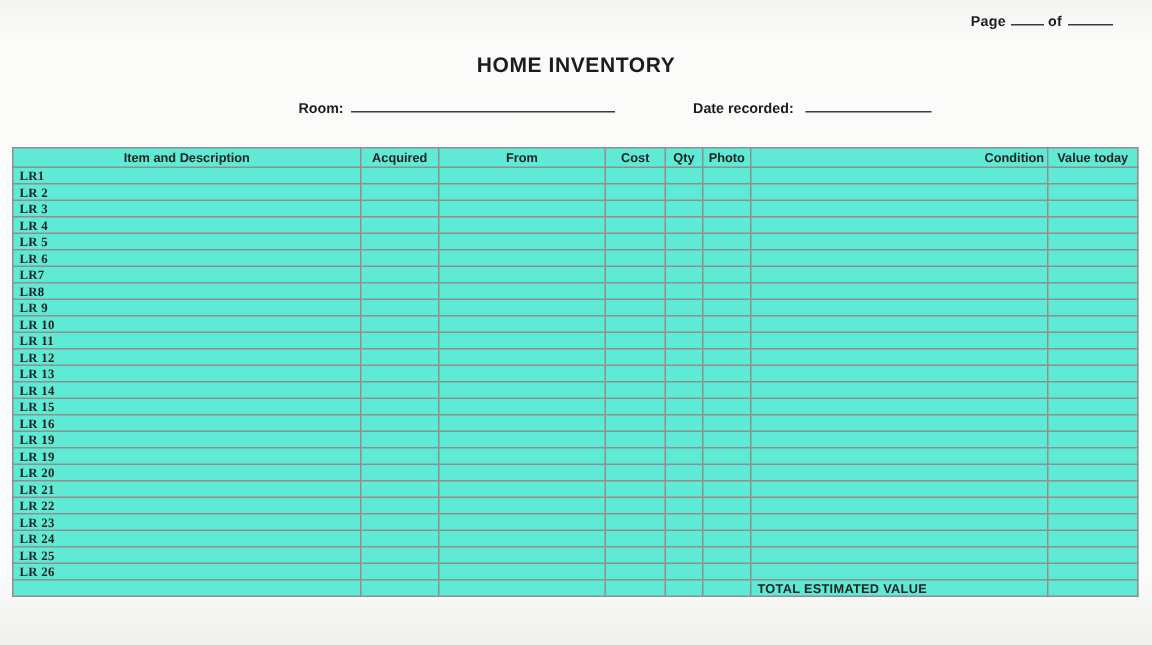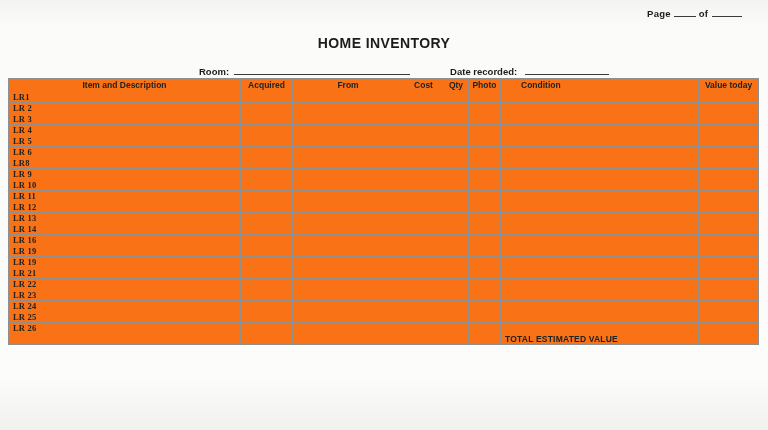--- a/index.html
+++ b/index.html
@@ -27,37 +27,37 @@
     position:absolute;top:35px;left:0;width:100%;
     text-align:center;margin:0;
     font-size:14px;font-weight:bold;letter-spacing:.4px;
   }
   .form-line{
     position:absolute;top:65px;left:199px;
     font-size:9.5px;font-weight:bold;white-space:nowrap;
   }
   .blank-room{width:176px;margin-left:5px;}
   .blank-date{width:84px;margin-left:8px;}
-  .date-label{padding-left:40px;}
+  .date-label{margin-left:12px;padding-left:40px;}
   table.inv{
-    position:absolute;top:78px;left:8px;width:750px;
+    position:absolute;top:98px;left:8px;width:750px;
     border-collapse:collapse;table-layout:fixed;
-    background:#f97316;
+    background:#5eead4;
     border:1.5px solid #4f4f4f;
   }
   table.inv th, table.inv td{
     border:1px solid #8f8f8f;
     overflow:hidden;white-space:nowrap;
   }
   table.inv th{
     font-size:8.5px;font-weight:bold;
     height:12px;padding:0 2px;text-align:center;
     color:#222;
   }
-  table.inv th.th-condition{text-align:left;padding-left:20px;}
+  table.inv th.th-condition{text-align:right;padding-left:20px;}
   table.inv td{
     height:10px;font-size:8.5px;
     padding:0 2px 0 4px;color:#222;
   }
   td.row-label{font-weight:bold;letter-spacing:.2px;font-family:Liberation Serif, serif;}
   td.total-cell{
     font-weight:bold;padding-right:6px;letter-spacing:.2px;
   }
 </style>
 </head>
@@ -151,20 +151,30 @@
         <td class="row-label">LR 6</td>
         <td></td>
         <td></td>
         <td></td>
         <td></td>
         <td></td>
         <td></td>
         <td></td>
       </tr>
       <tr>
+        <td class="row-label">LR7</td>
+        <td></td>
+        <td></td>
+        <td></td>
+        <td></td>
+        <td></td>
+        <td></td>
+        <td></td>
+      </tr>
+      <tr>
         <td class="row-label">LR8</td>
         <td></td>
         <td></td>
         <td></td>
         <td></td>
         <td></td>
         <td></td>
         <td></td>
       </tr>
       <tr>
@@ -221,20 +231,30 @@
         <td class="row-label">LR 14</td>
         <td></td>
         <td></td>
         <td></td>
         <td></td>
         <td></td>
         <td></td>
         <td></td>
       </tr>
       <tr>
+        <td class="row-label">LR 15</td>
+        <td></td>
+        <td></td>
+        <td></td>
+        <td></td>
+        <td></td>
+        <td></td>
+        <td></td>
+      </tr>
+      <tr>
         <td class="row-label">LR 16</td>
         <td></td>
         <td></td>
         <td></td>
         <td></td>
         <td></td>
         <td></td>
         <td></td>
       </tr>
       <tr>
@@ -242,20 +262,30 @@
         <td></td>
         <td></td>
         <td></td>
         <td></td>
         <td></td>
         <td></td>
         <td></td>
       </tr>
       <tr>
         <td class="row-label">LR 19</td>
+        <td></td>
+        <td></td>
+        <td></td>
+        <td></td>
+        <td></td>
+        <td></td>
+        <td></td>
+      </tr>
+      <tr>
+        <td class="row-label">LR 20</td>
         <td></td>
         <td></td>
         <td></td>
         <td></td>
         <td></td>
         <td></td>
         <td></td>
       </tr>
       <tr>
         <td class="row-label">LR 21</td>

